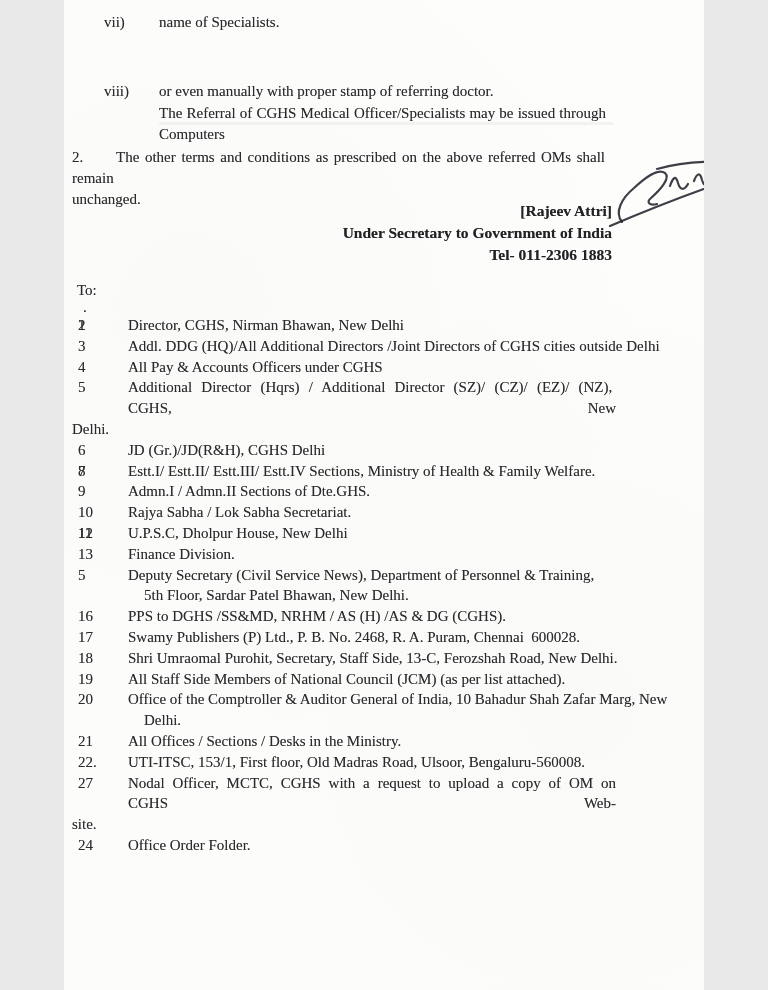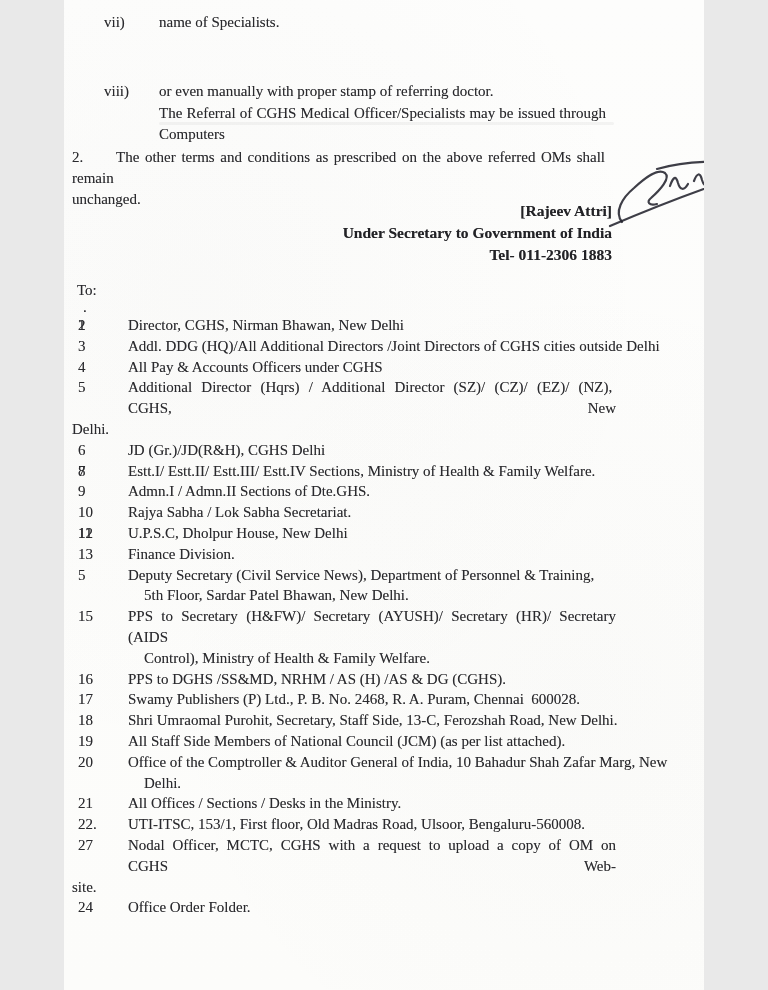--- a/index.html
+++ b/index.html
@@ -190,25 +190,20 @@
         <div class="li">
           <span class="num">13</span>
           <div class="line">Finance Division.</div>
         </div>
         <div class="li">
           <span class="num">5</span>
           <div class="line">Deputy Secretary (Civil Service News), Department of Personnel &amp; Training,</div>
           <div class="line cont-text">5th Floor, Sardar Patel Bhawan, New Delhi.</div>
         </div>
         <div class="li">
-          <span class="num">15</span>
-          <div class="line j">PPS to Secretary (H&amp;FW)/ Secretary (AYUSH)/ Secretary (HR)/ Secretary (AIDS</div>
-          <div class="line cont-text">Control), Ministry of Health &amp; Family Welfare.</div>
-        </div>
-        <div class="li">
           <span class="num">16</span>
           <div class="line">PPS to DGHS /SS&amp;MD, NRHM / AS (H) /AS &amp; DG (CGHS).</div>
         </div>
         <div class="li">
           <span class="num">17</span>
           <div class="line">Swamy Publishers (P) Ltd., P. B. No. 2468, R. A. Puram, Chennai&nbsp; 600028.</div>
         </div>
         <div class="li">
           <span class="num">18</span>
           <div class="line">Shri Umraomal Purohit, Secretary, Staff Side, 13-C, Ferozshah Road, New Delhi.</div>

